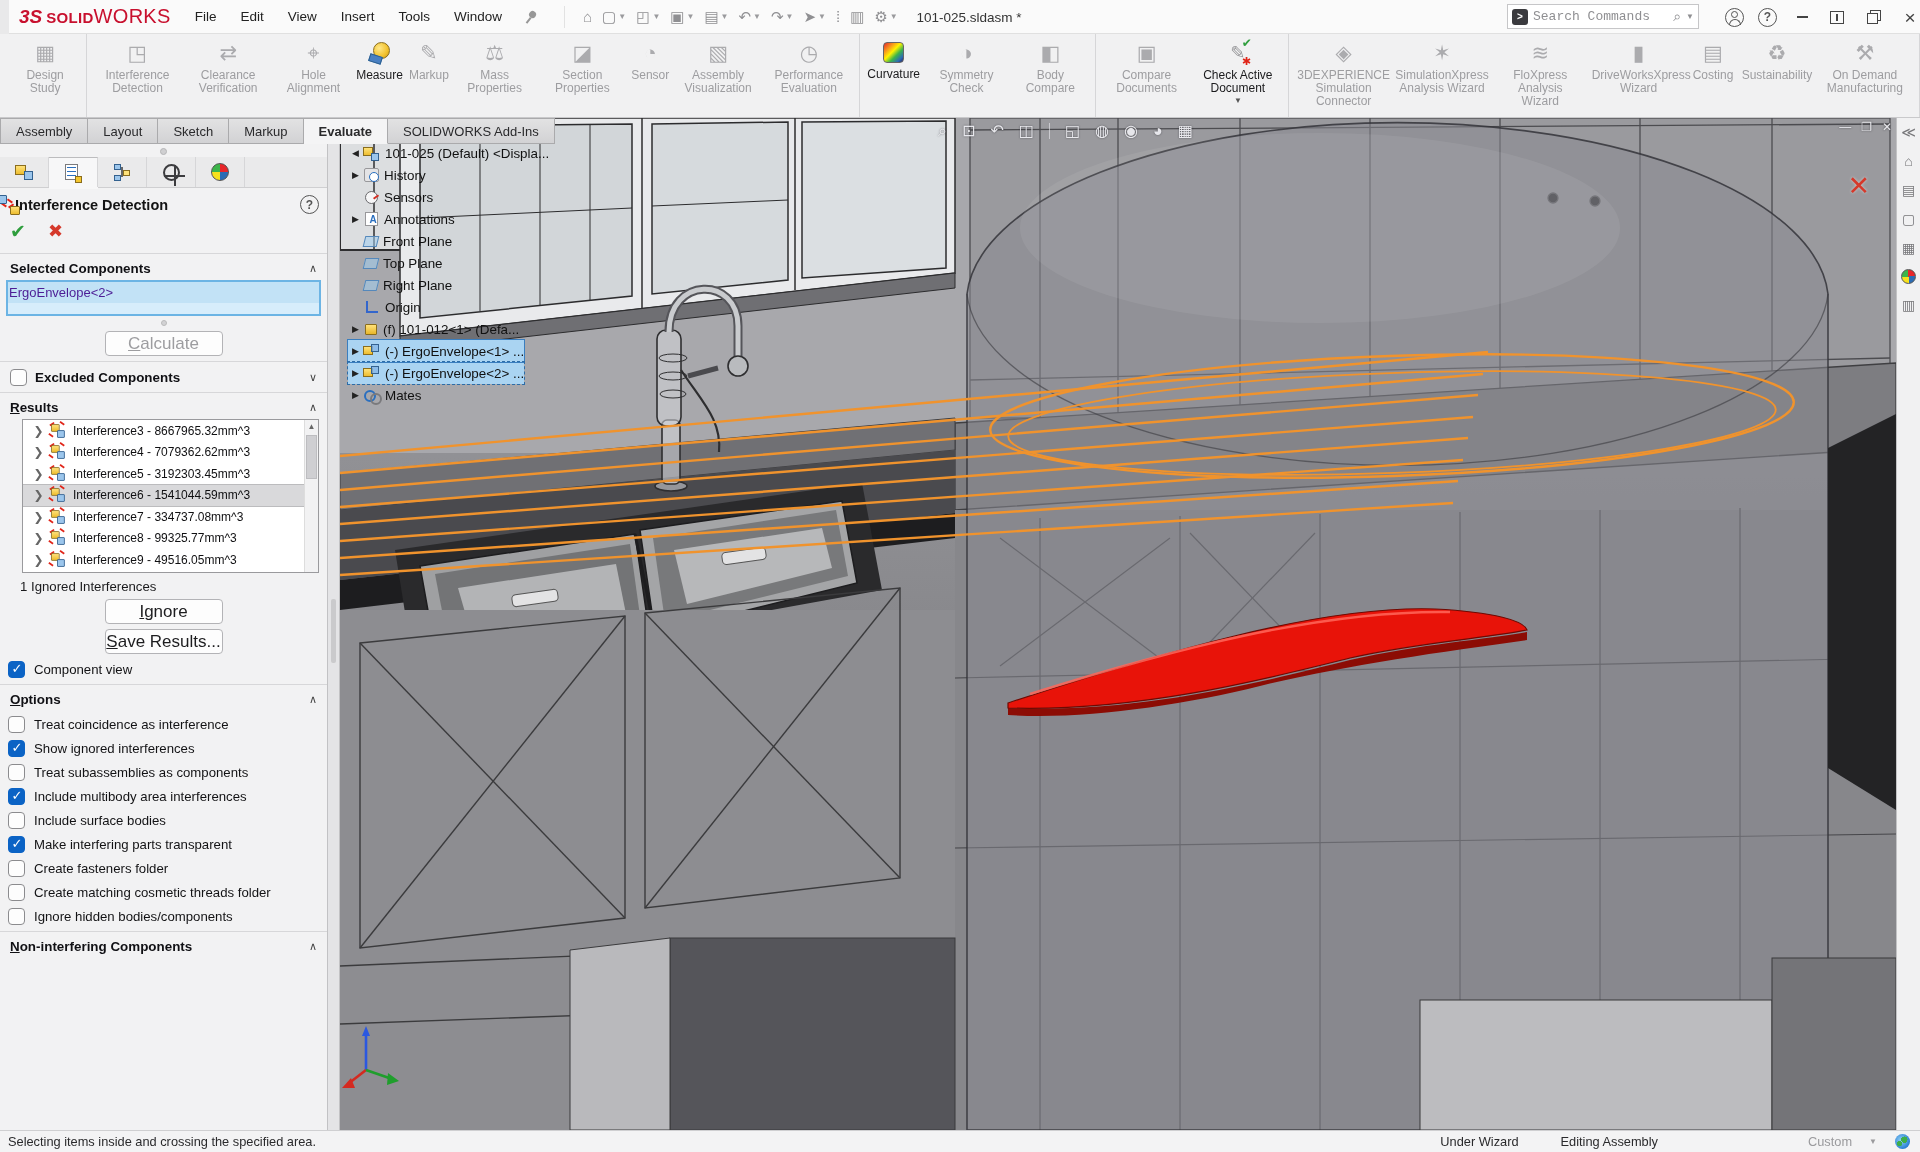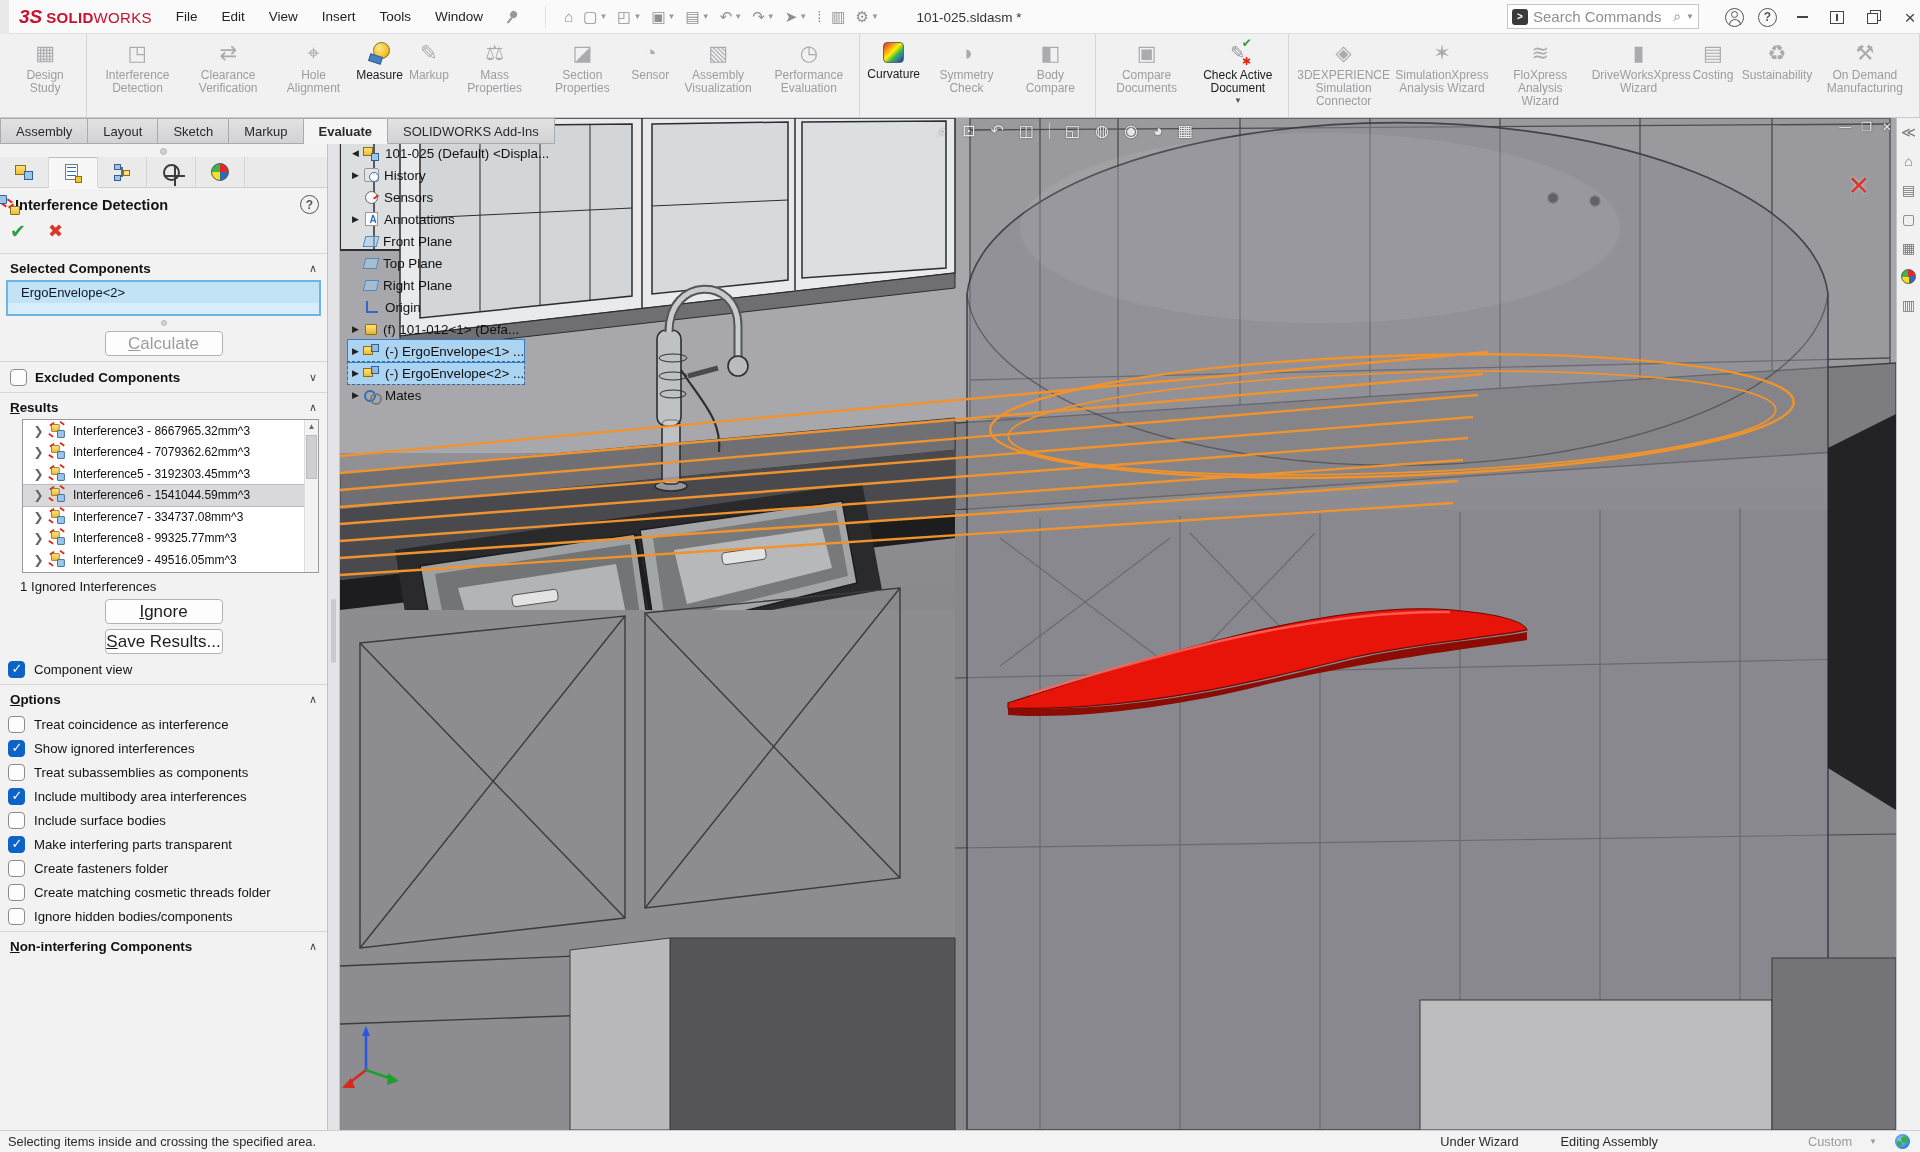--- a/index.html
+++ b/index.html
@@ -2,33 +2,33 @@
 <html style="--accent-blue: #1b6fb5; --selection-blue-bg: #d7edfb; --selection-blue-row: #c2e2f6; --selection-blue-border: #6cb4e4; --tree-select-bg: #aad4f2; --interference-red: #e81309; --highlight-orange: #f0932d; --check-green: #2f9e3d; --cross-red: #d5392b; --checkbox-blue: #0b63c5;"><head>
 <meta charset="utf-8">
 <style>
   *{margin:0;padding:0;box-sizing:border-box}
   html,body{width:1920px;height:1152px;overflow:hidden;font-family:"Liberation Sans","DejaVu Sans",sans-serif;background:#e9e9ea;color:#1c1c1c}
   
   #menubar{position:absolute;left:9px;top:0;width:1920px;height:34px;background:#fafafa;border-bottom:1px solid #e0e0e0;display:flex;align-items:center;z-index:30}
   .brand{display:flex;align-items:baseline;padding:0 14px 0 10px}
   .brand-mark{color:#c8102e;font-size:19px;font-weight:bold;font-style:italic;margin-right:4px}
   .brand-bold{color:#c8102e;font-size:15px;font-weight:bold;letter-spacing:.3px}
-  .brand-light{color:#c8102e;font-size:15px;letter-spacing:.3px}
+  .brand-light{color:#c8102e;font-size:20px;letter-spacing:.3px}
   #menu-items{display:flex;gap:4px}
   .menu-item{padding:6px 10px;font-size:13.5px;color:#222;cursor:default}
   .pin-wrap{margin:0 10px;width:16px;height:16px;position:relative;transform:rotate(38deg);opacity:.75}
   .pin-wrap::before{content:"";position:absolute;left:5px;top:1px;width:7px;height:7px;border-radius:50%;background:#777}
   .pin-wrap::after{content:"";position:absolute;left:8px;top:8px;width:2px;height:7px;background:#777}
   #qat{display:flex;align-items:center;gap:2px;margin-left:16px;border-left:1px solid #e2e2e2;padding-left:14px}
   .qat-btn{display:flex;align-items:center;gap:2px;padding:2px 4px;color:#8f8f92;font-size:15px}
   .qat-btn .caret{font-size:8px;color:#9a9a9d}
   .doc-title{position:absolute;left:50%;top:0;transform:translateX(-50%);height:34px;display:flex;align-items:center;font-size:13.5px;color:#333}
   .search-box{position:absolute;right:230px;top:4px;width:192px;height:25px;border:1px solid #c6c6c8;background:#fff;display:flex;align-items:center;padding:0 4px;gap:5px}
   .sw-badge{width:16px;height:16px;background:#3a3a3e;border-radius:3px;color:#fff;font-size:10px;font-weight:bold;display:flex;align-items:center;justify-content:center}
-  .search-box input{border:none;outline:none;flex:1;font-size:15px;color:#8b5cf6;font-family:Liberation Sans, sans-serif;min-width:0}
+  .search-box input{border:none;outline:none;flex:1;font-size:13px;color:#8b5cf6;font-family:Liberation Mono, monospace;min-width:0}
   .search-box input::placeholder{color:#8f8f92}
   .search-mag{color:#8f8f92;font-size:14px}
   .search-caret{color:#8f8f92;font-size:8px}
   .mb-right{position:absolute;right:8px;top:0;height:34px;display:flex;align-items:center;gap:14px}
   .user-icon{width:19px;height:19px;border:1.6px solid #555;border-radius:50%;position:relative}
   .user-icon::before{content:"";position:absolute;left:5.2px;top:2.4px;width:5px;height:5px;border:1.4px solid #555;border-radius:50%}
   .user-icon::after{content:"";position:absolute;left:3px;top:10px;width:9.5px;height:5px;border:1.4px solid #555;border-bottom:none;border-radius:6px 6px 0 0}
   .help-circle{width:19px;height:19px;border:1.6px solid #555;border-radius:50%;color:#555;font-size:12px;font-weight:bold;display:flex;align-items:center;justify-content:center}
   .wbtn{width:22px;height:20px;display:flex;align-items:center;justify-content:center;color:#444}
   .wmin::before{content:"";width:11px;height:2px;background:#444}
@@ -70,21 +70,21 @@
   .pm-help{margin-left:auto}
   .pm-actions{display:flex;gap:22px;padding:2px 10px 6px}
   .ok-mark{color:var(--check-green);font-size:19px;font-weight:bold}
   .cancel-mark{color:var(--cross-red);font-size:18px;font-weight:bold}
   hr.pm{border:none;border-top:1px solid #d7d7d9;margin:4px 0}
   .sec-row{display:flex;align-items:center;gap:8px;padding:3px 10px 2px}
   .sec-label{font-weight:bold;color:#101014;font-size:13.4px}
   .chev{margin-left:auto;color:#444;font-size:11px}
   .ulf::first-letter{text-decoration:underline}
   .sel-box{margin:2px 6px 0;height:36px;background:var(--selection-blue-bg);border:2px solid var(--selection-blue-border)}
-  .sel-item{padding:3px 13px;font-size:13px;color:#0f172a;background:var(--selection-blue-row)}
+  .sel-item{padding:3px 1px;font-size:13px;color:#4c1d95;background:var(--selection-blue-row)}
   .mini-dot{width:6px;height:6px;border-radius:50%;background:#d2d2d4;border:1px solid #bbb;margin:4px auto}
   .btn-row{display:flex;justify-content:center;margin:5px 0}
   .pm-btn{min-width:118px;height:25px;border:1px solid #b3b3b6;border-radius:4px;background:#fdfdfd;font-size:17px;color:#1d1d1f;font-family:inherit}
   .pm-btn.disabled{color:#9d9da0}
   .cb{width:17px;height:17px;border:1px solid #8b8b8e;border-radius:4px;background:#fdfdfd;flex:none;position:relative}
   .cb.checked{background:var(--checkbox-blue);border-color:var(--checkbox-blue)}
   .cb.checked::after{content:"✓";position:absolute;left:2.5px;top:-1px;color:#fff;font-size:13px;font-weight:bold}
   #results-box{position:relative;margin:2px 8px 0 22px;height:154px;background:#fff;border:1px solid #9a9a9d;overflow:hidden}
   .res-row{display:flex;align-items:center;height:21.5px;padding-left:8px;gap:2px}
   .res-row.selected{background:#d9d9db;outline:1px solid #bcbcbe}

